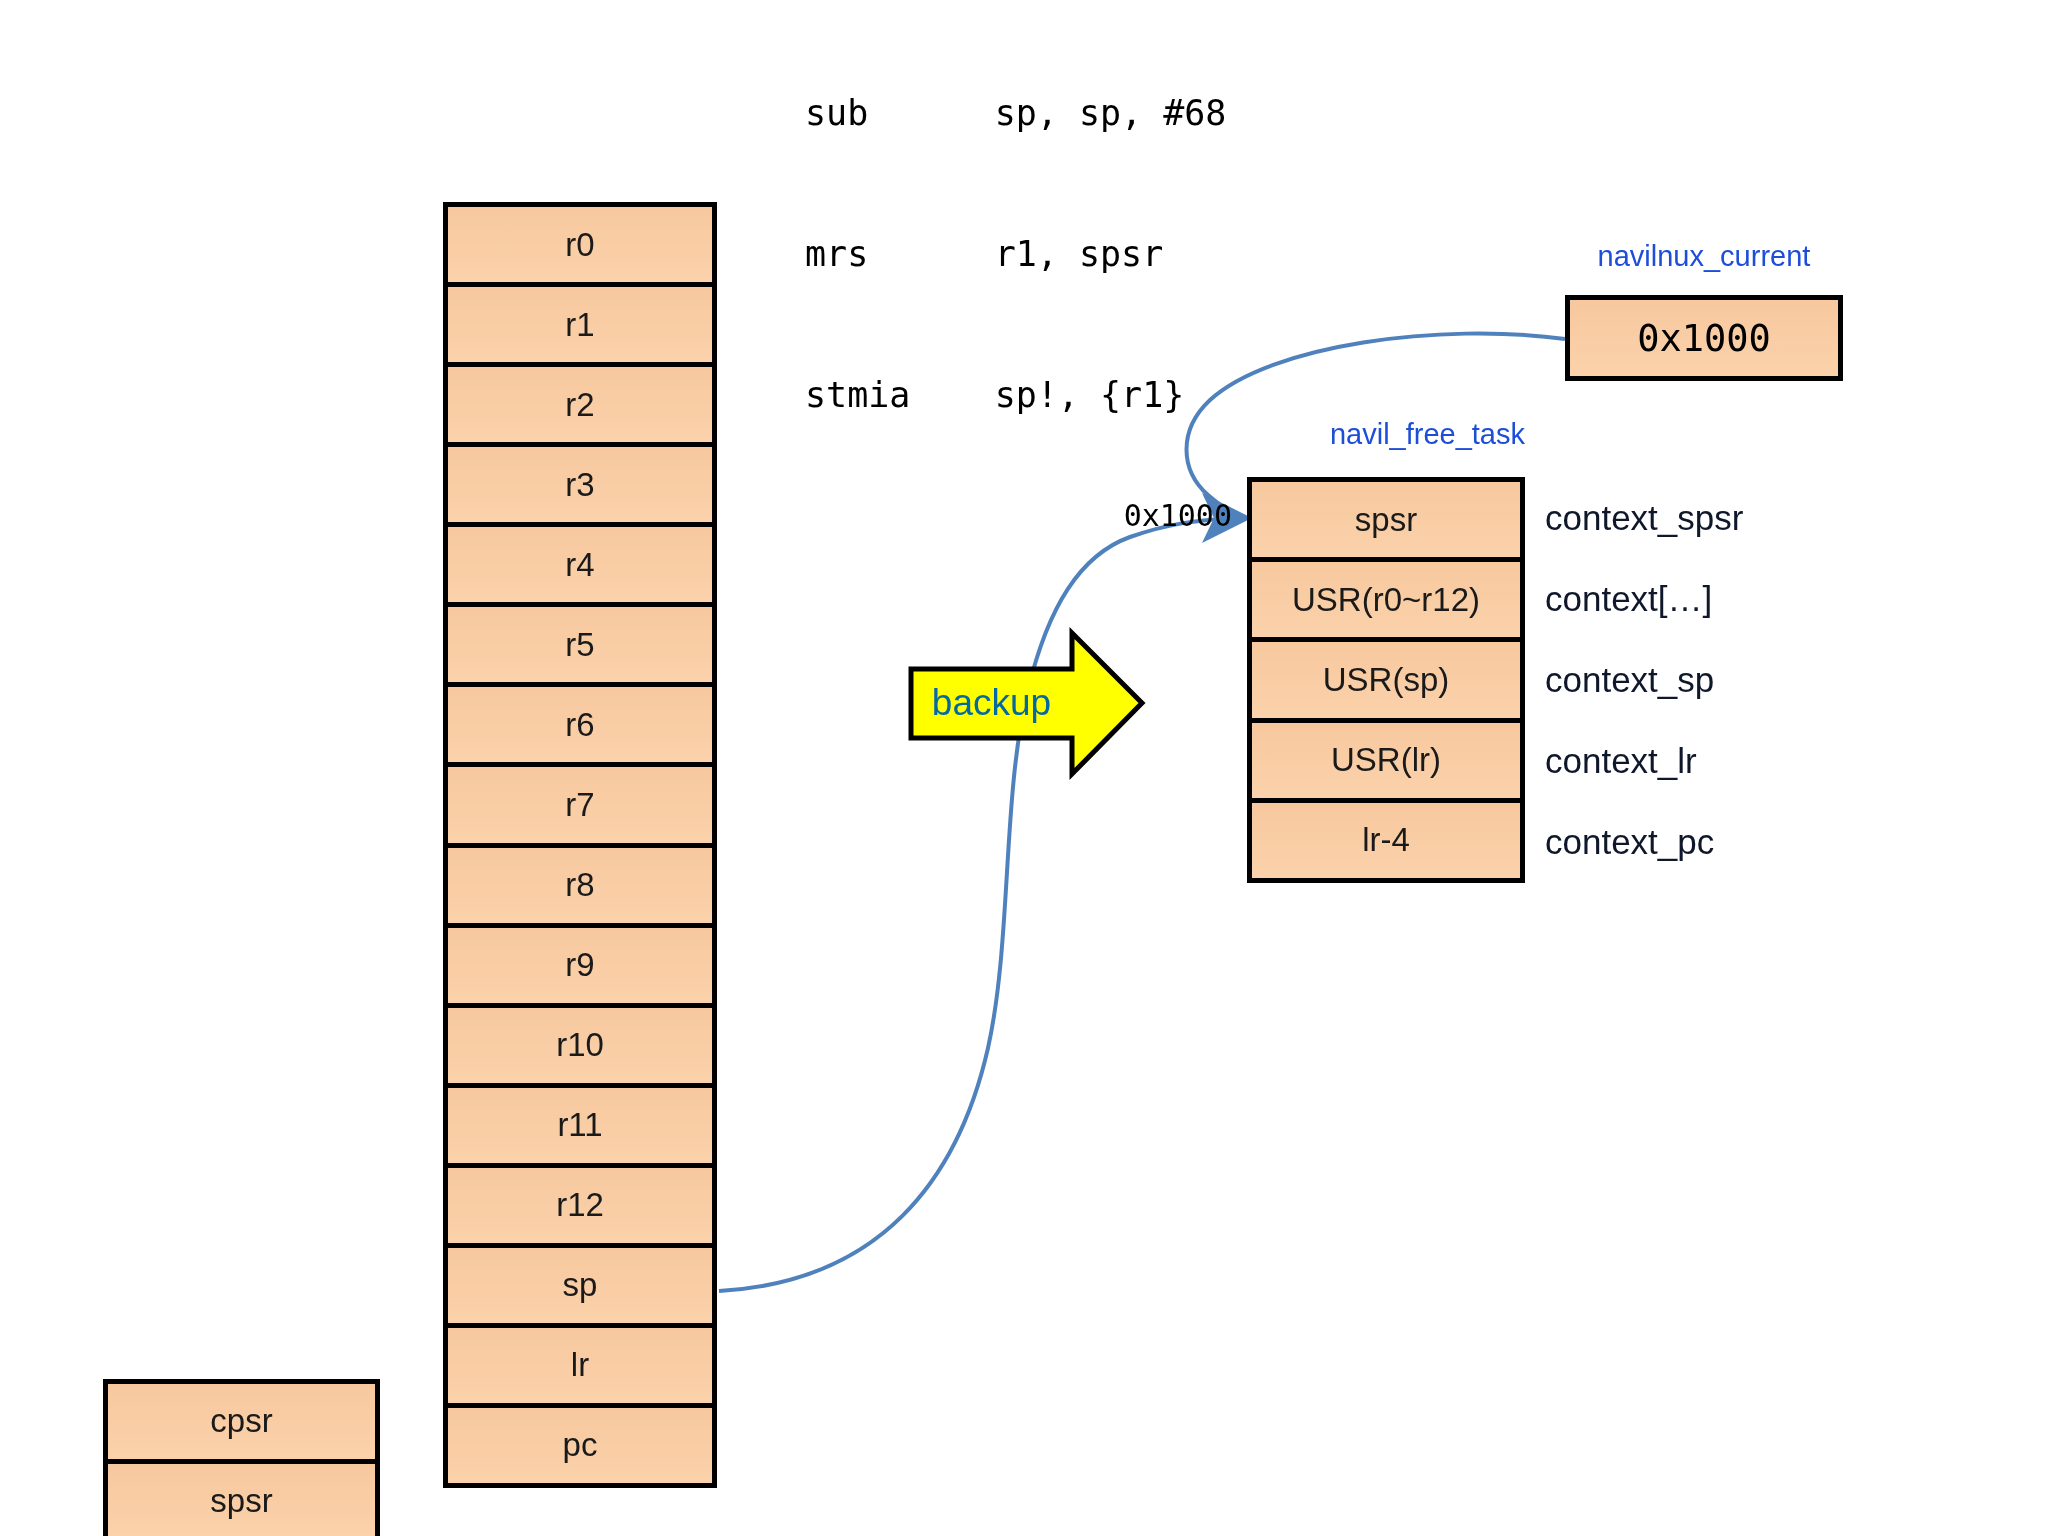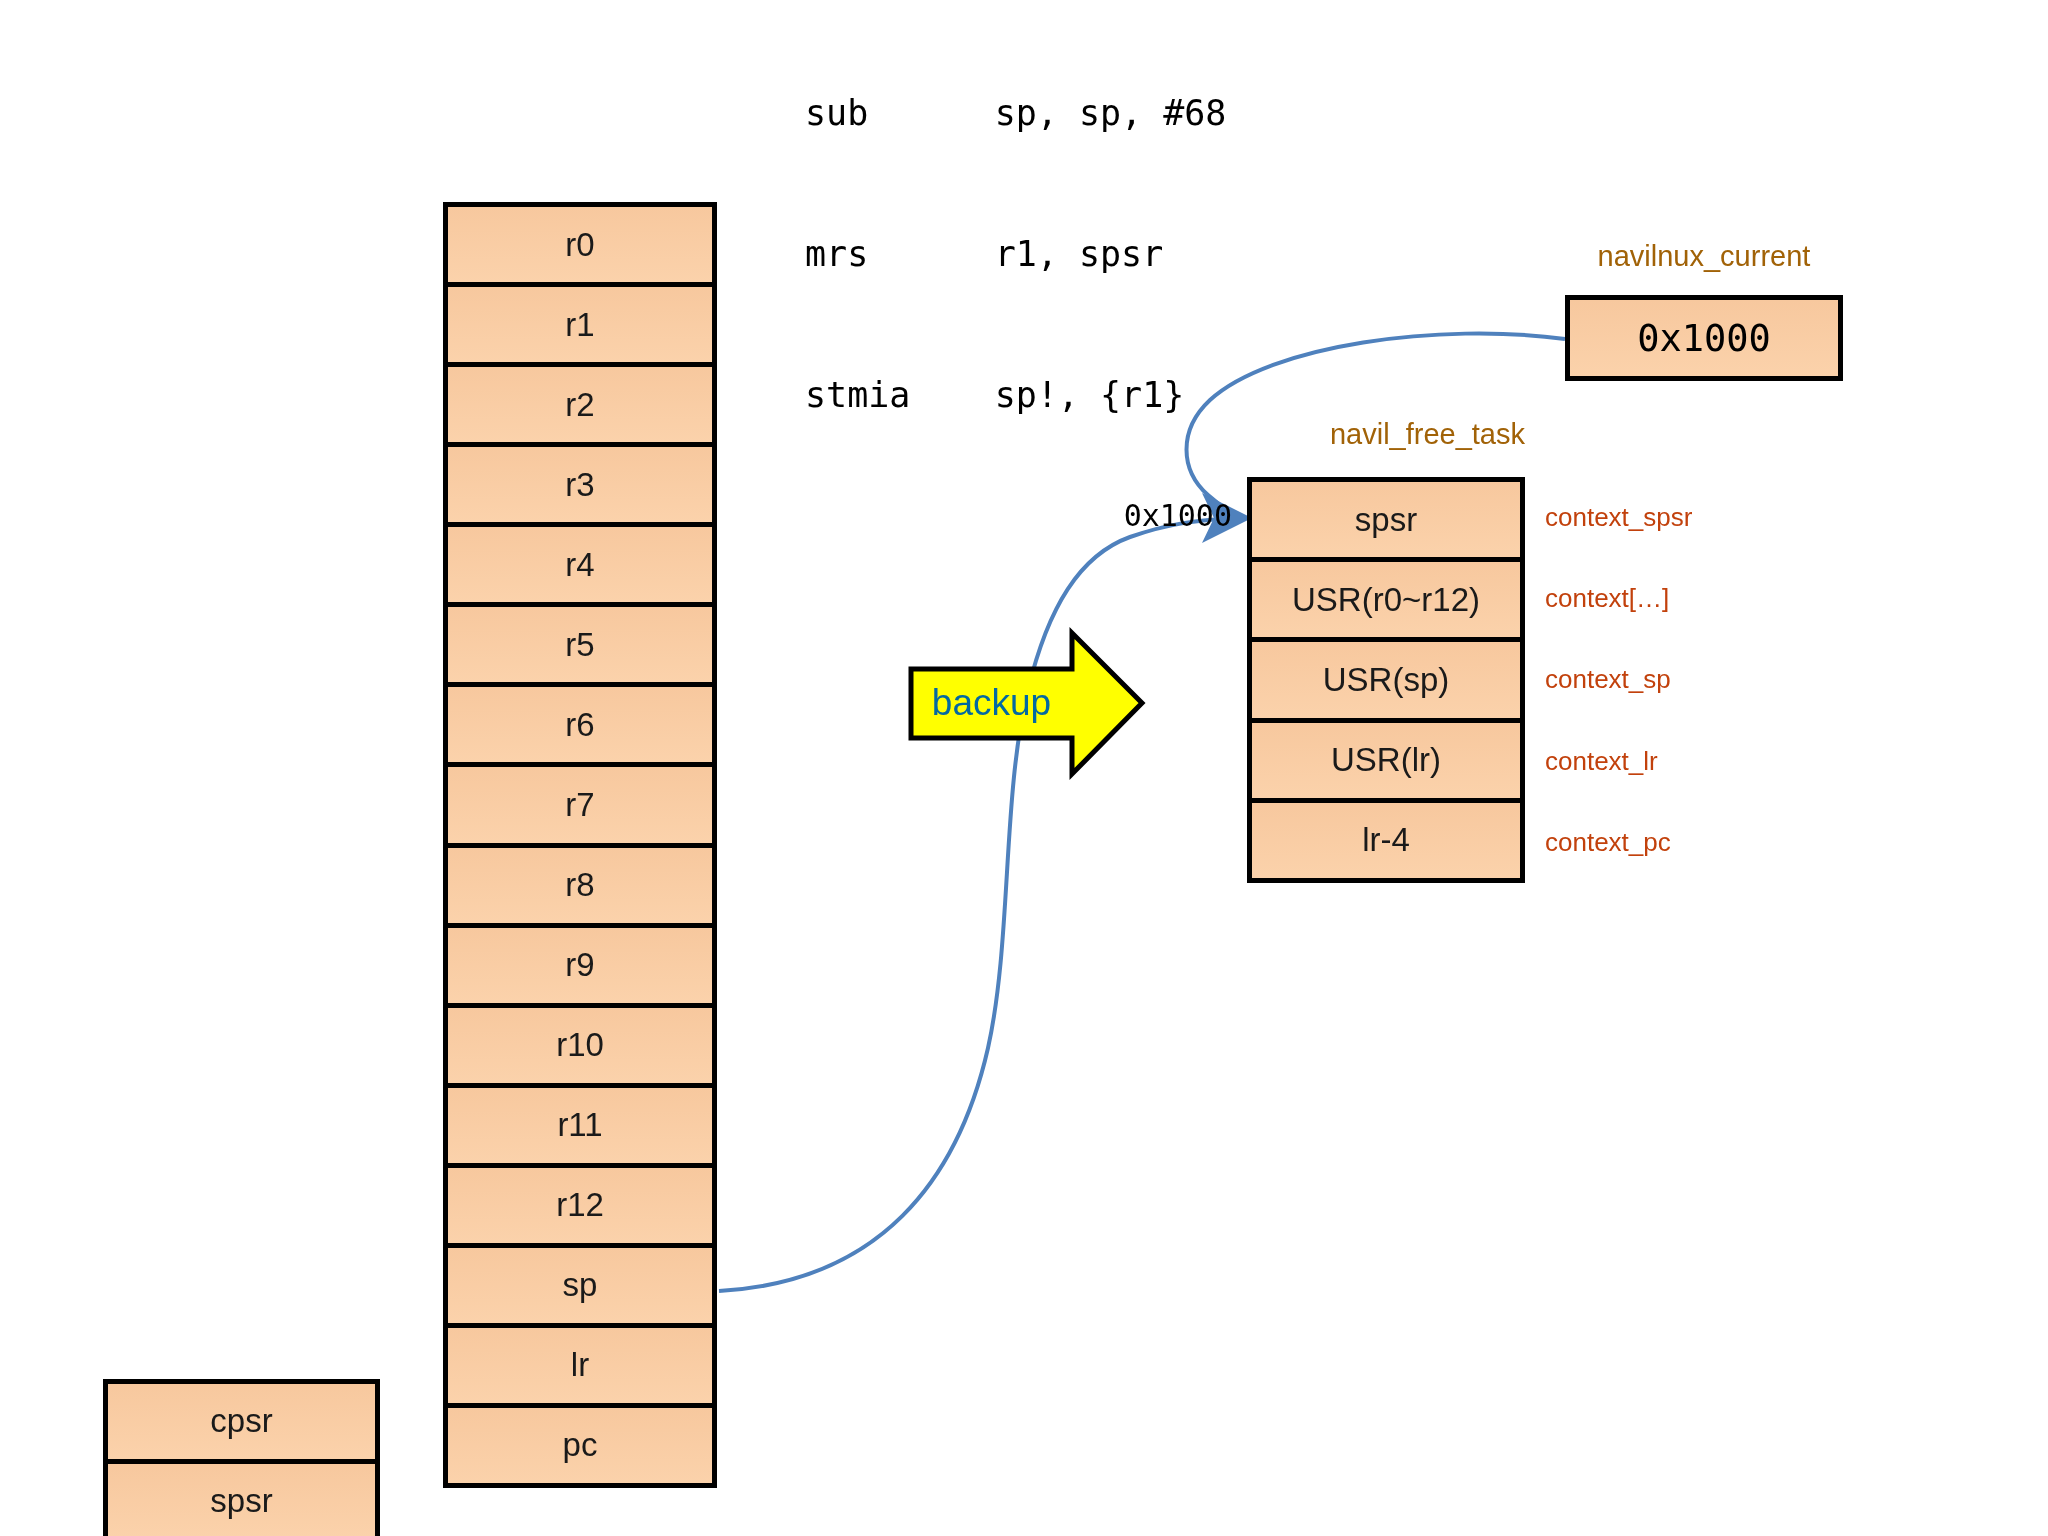--- a/index.html
+++ b/index.html
@@ -26,28 +26,28 @@
   #register-stack{left:443px;top:202px;width:274px;height:1286px;grid-template-rows:repeat(16,1fr);}
   #status-registers{left:103px;top:1331px;width:277px;height:164px;grid-template-rows:repeat(2,1fr);margin-top:48px;}
   #free-task-box{left:1247px;top:477px;width:278px;height:406px;grid-template-rows:repeat(5,1fr);}
   #current-box{
     position:absolute;left:1565px;top:295px;width:278px;height:86px;box-sizing:border-box;
     border:5px solid #000;background:linear-gradient(180deg,#f7c89e 0%,#fbd2ab 100%);
     display:flex;align-items:center;justify-content:center;
     font-family:"DejaVu Sans Mono",monospace;font-size:37px;color:#000;
   }
   
-  .box-title{position:absolute;font-size:29px;color:#a16207;text-align:center;}
+  .box-title{position:absolute;font-size:29px;color:#1d4ed8;text-align:center;}
   #free-task-title{left:1247px;top:418px;width:278px;text-align:right;}
   #current-title{left:1545px;top:240px;width:318px;}
   #context-labels{
     position:absolute;left:1545px;top:477px;height:406px;width:330px;
     display:grid;grid-template-rows:repeat(5,1fr);
   }
-  #context-labels > div{display:flex;align-items:center;font-size:26px;color:#c2410c;}
+  #context-labels > div{display:flex;align-items:center;font-size:35px;color:#0f172a;}
   #pointer-label{
     position:absolute;left:1040px;top:498px;width:192px;text-align:right;
     font-family:"DejaVu Sans Mono",monospace;font-size:30px;color:#000;
   }
   #backup-label{
     position:absolute;left:911px;top:667px;width:161px;height:71px;
     display:flex;align-items:center;justify-content:center;
     font-size:37px;color:#0369a1;
   }
   

